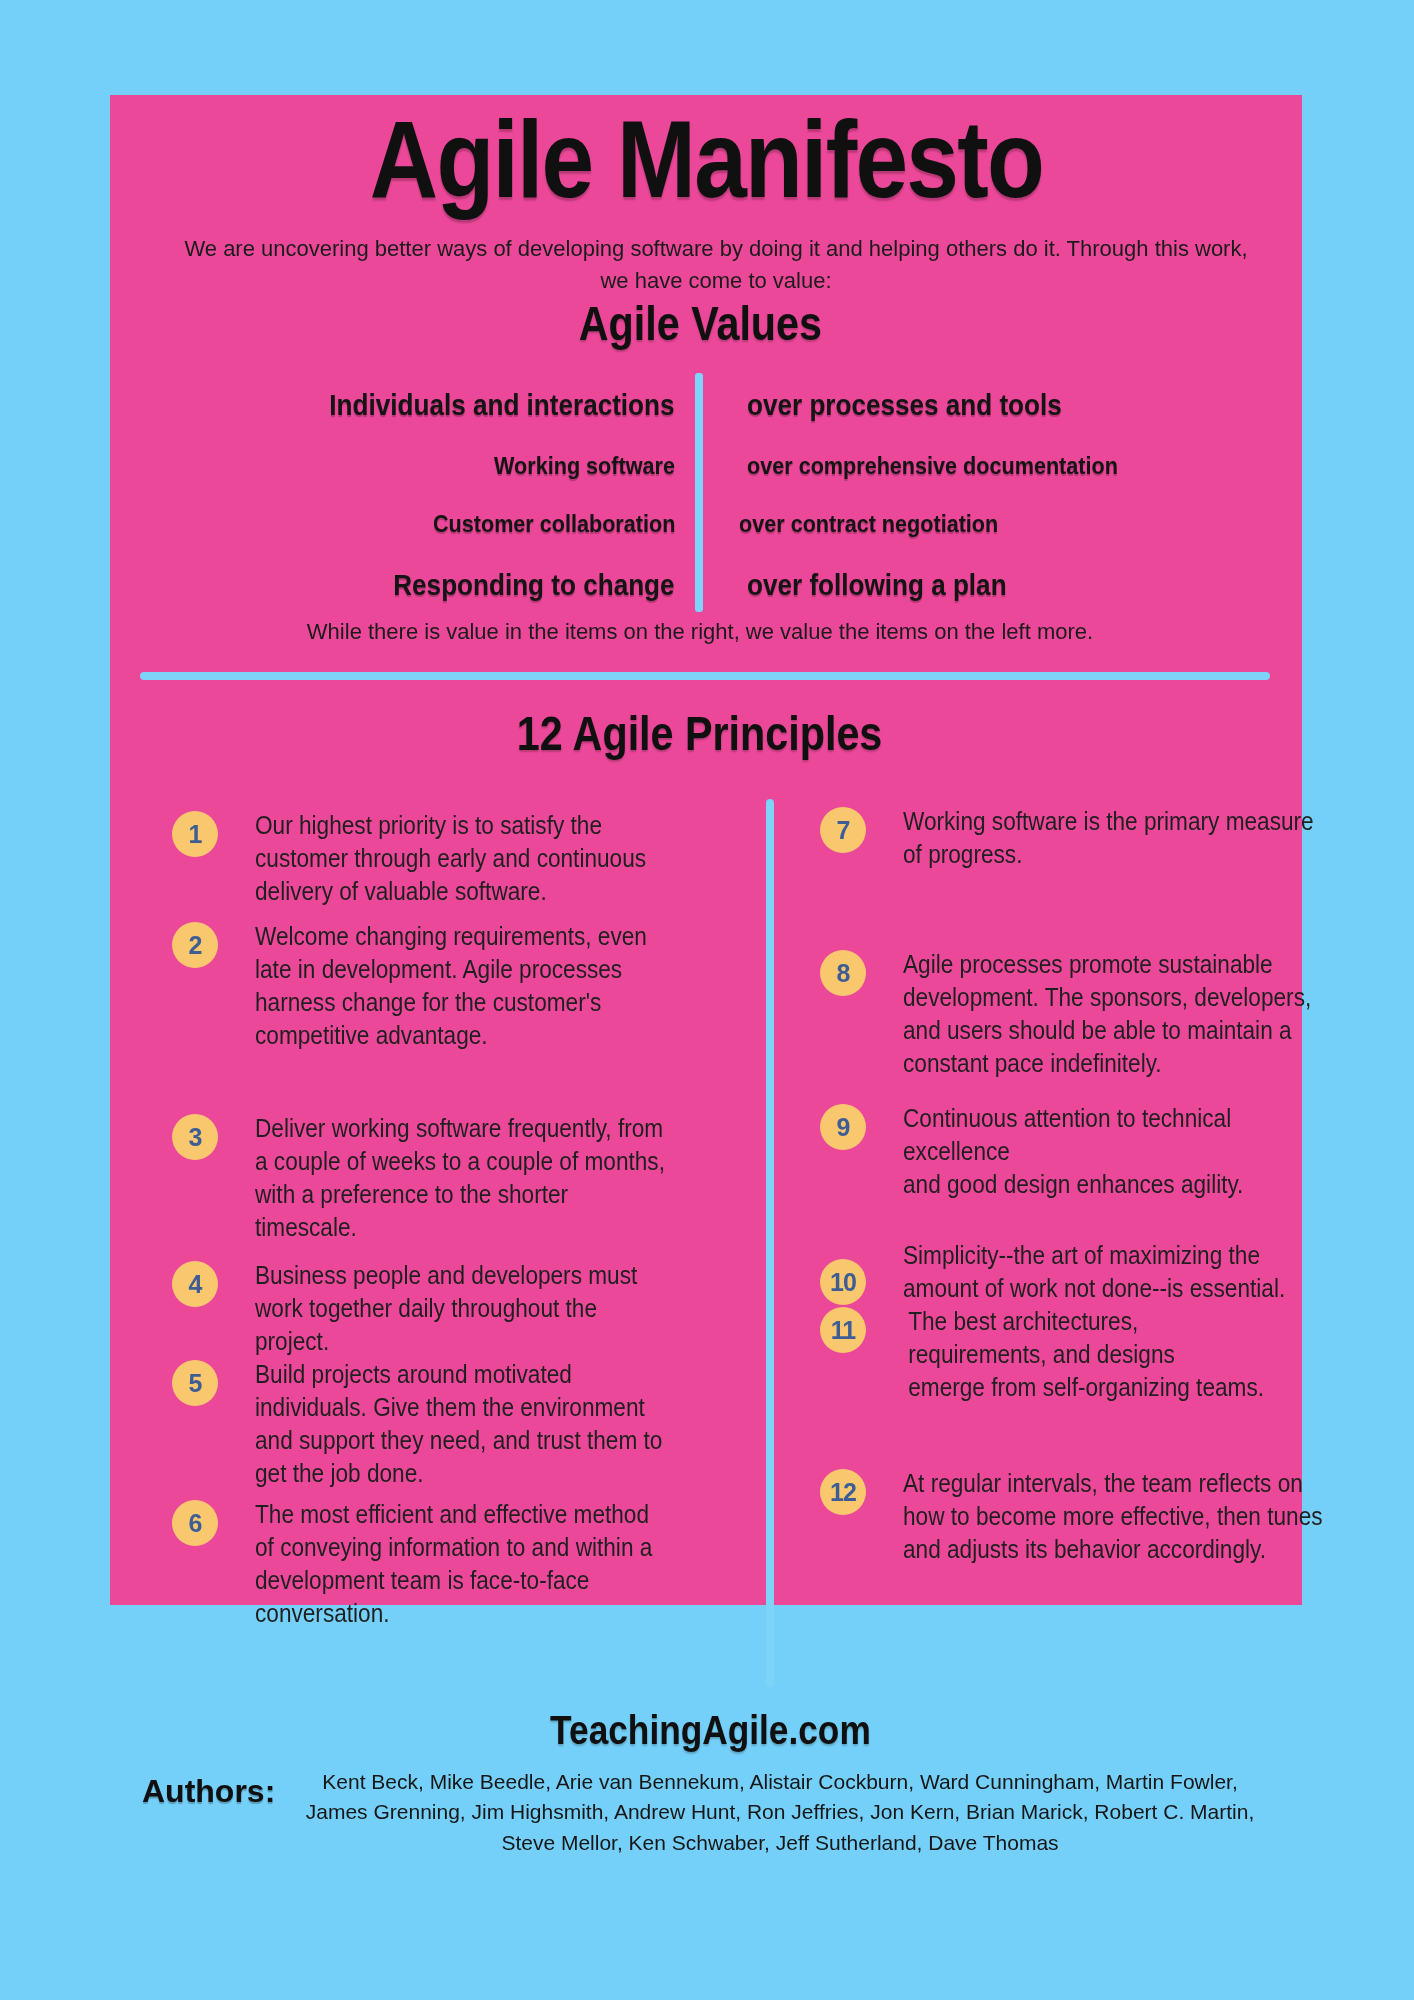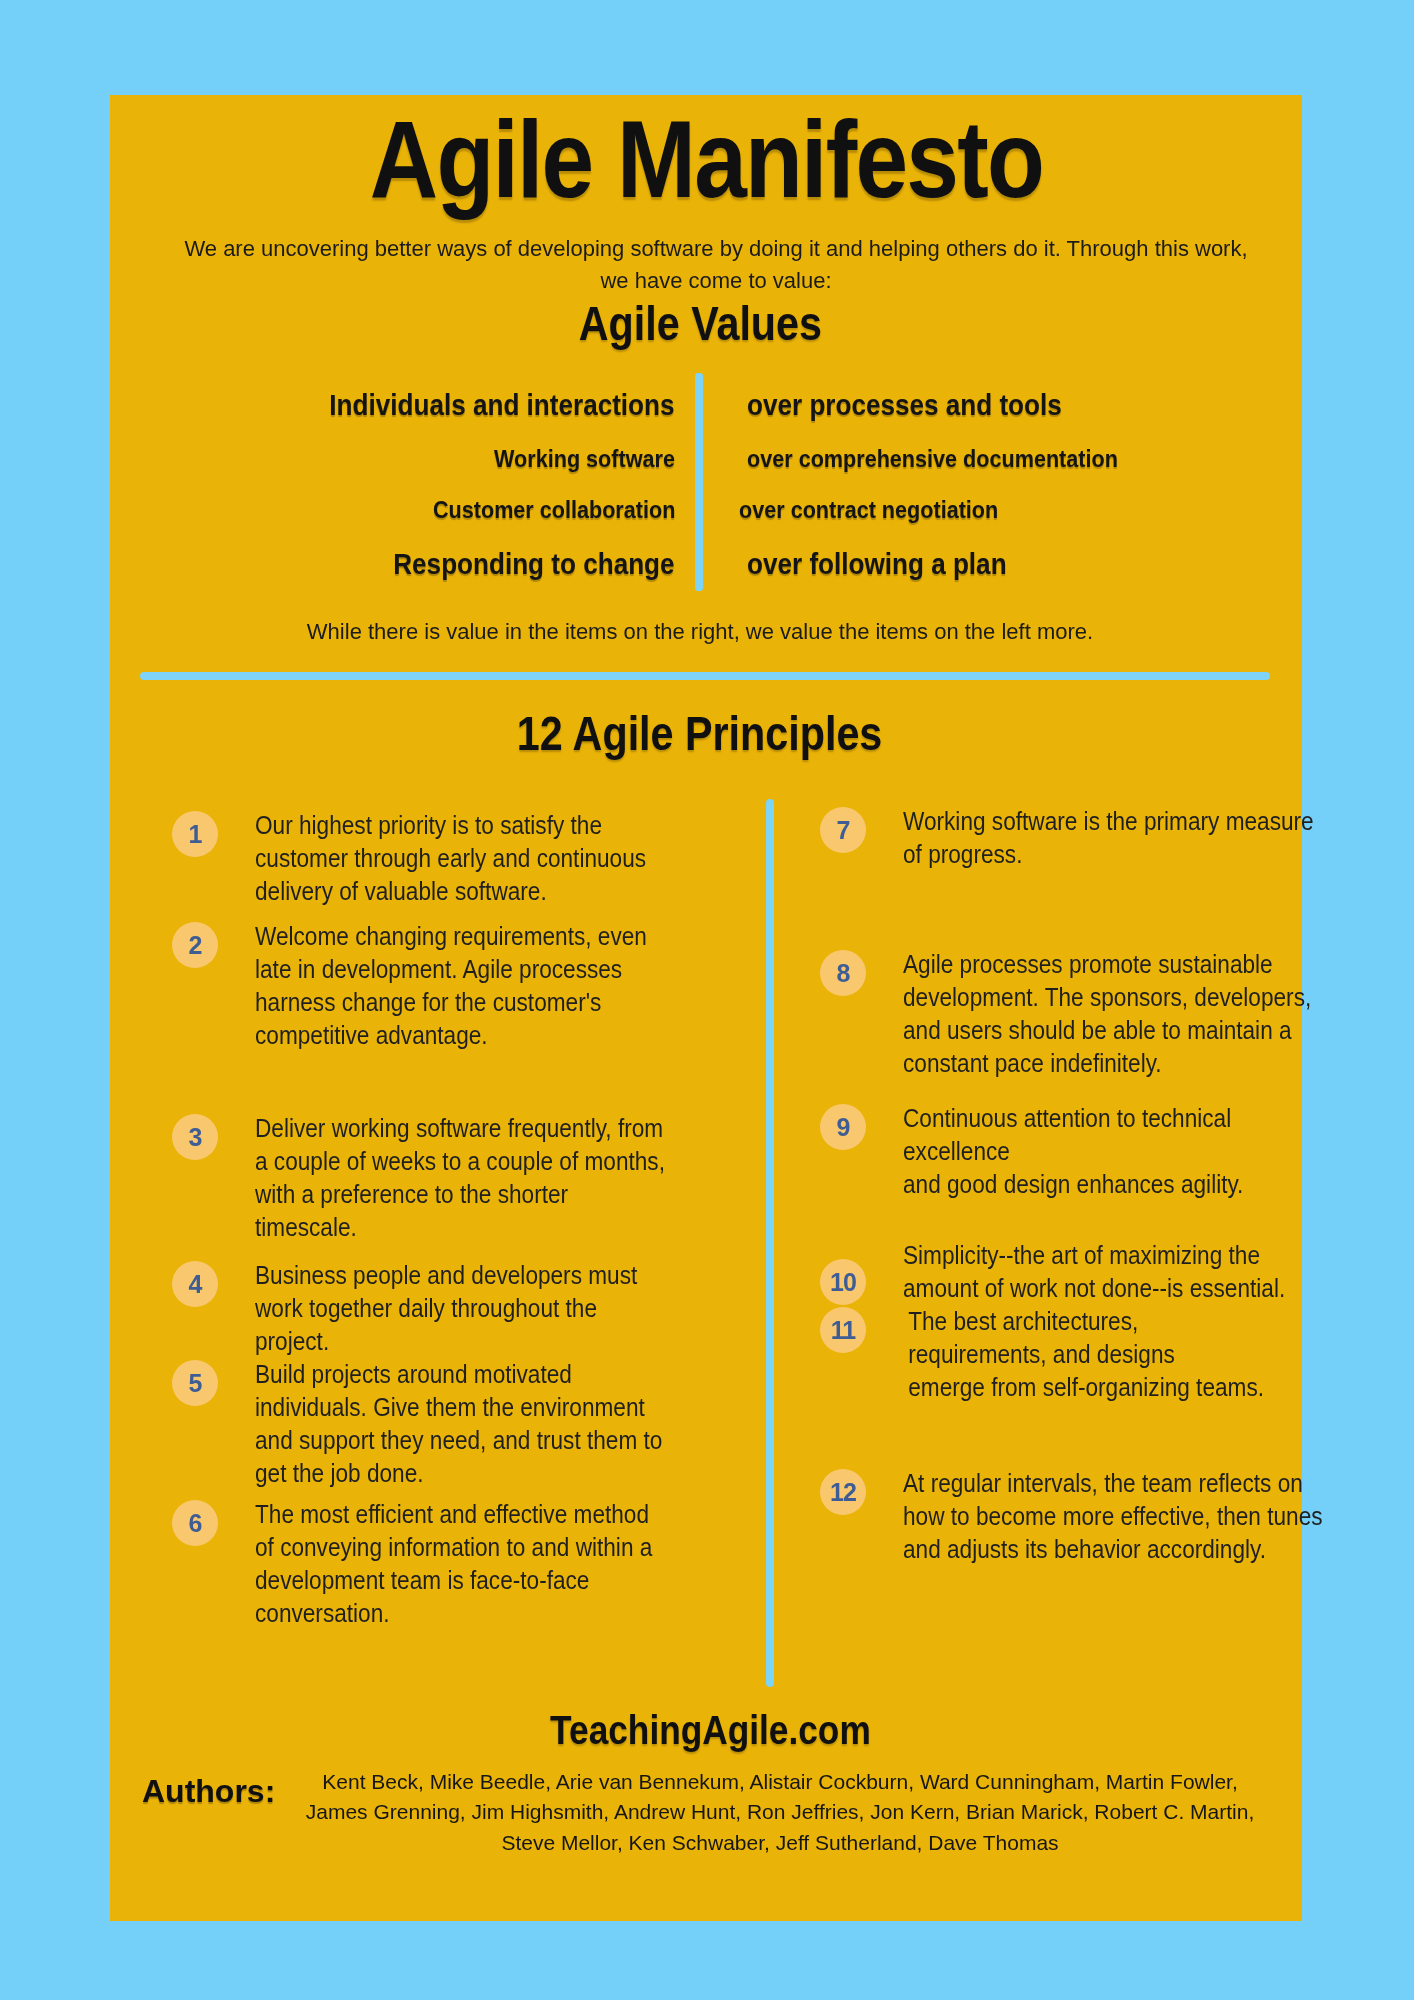--- a/index.html
+++ b/index.html
@@ -7,22 +7,22 @@
   body {
     width: 1414px; height: 2000px;
     background: #74d0f9;
     position: relative;
     font-family: "Liberation Sans", "DejaVu Sans", sans-serif;
     color: #1c1c1c;
     overflow: hidden;
   }
   .sheet {
     position: absolute; left: 110px; top: 95px;
-    width: 1192px; height: 1826px;
-    background: #eab308;
+    width: 1192px; height: 1510px;
+    background: #ec4899;
   }
   .cond   { display: inline-block; transform: scaleX(0.86); transform-origin: 50% 50%; }
   .cond-r { display: inline-block; transform: scaleX(0.90); transform-origin: 100% 50%; }
   .cond-l { display: inline-block; transform: scaleX(0.90); transform-origin: 0 50%; }
 
   .title {
     position: absolute; top: 6px; left: 0; right: 0;
     margin: 0; text-align: center;
     font-size: 110px; font-weight: bold; line-height: 1.05;
     letter-spacing: -2px; color: #101010;
@@ -36,21 +36,21 @@
   .values-heading, .principles-heading {
     position: absolute; left: 0; right: 12px; margin: 0;
     text-align: center; font-size: 48px; font-weight: bold; color: #101010;
     text-shadow: 0 2px 2px rgba(0,0,0,0.22);
   }
   .values-heading { top: 201px; }
 
   .values-grid {
     position: absolute; top: 292px; left: 16px; right: 30px;
     display: grid; grid-template-columns: 1fr 8px 1fr;
-    row-gap: 21px; align-items: center;
+    row-gap: 28px; align-items: center;
   }
   .values-grid .vleft  { grid-column: 1; text-align: right; padding-right: 20px; font-weight: bold; color: #141414; text-shadow: 0 1.5px 1px rgba(0,0,0,0.25); }
   .values-grid .vright { grid-column: 3; text-align: left;  padding-left: 44px; font-weight: bold; color: #141414; text-shadow: 0 1.5px 1px rgba(0,0,0,0.25); }
   .v-lg { font-size: 29px; line-height: 1.25; }
   .v-md { font-size: 24px; line-height: 1.25; }
   .vright.indent { padding-left: 36px; }
   .values-vline {
     position: absolute; left: 50%; margin-left: -4px; width: 8px;
     top: -14px; bottom: -8px;
     background: #7dd3f8; border-radius: 3px;

